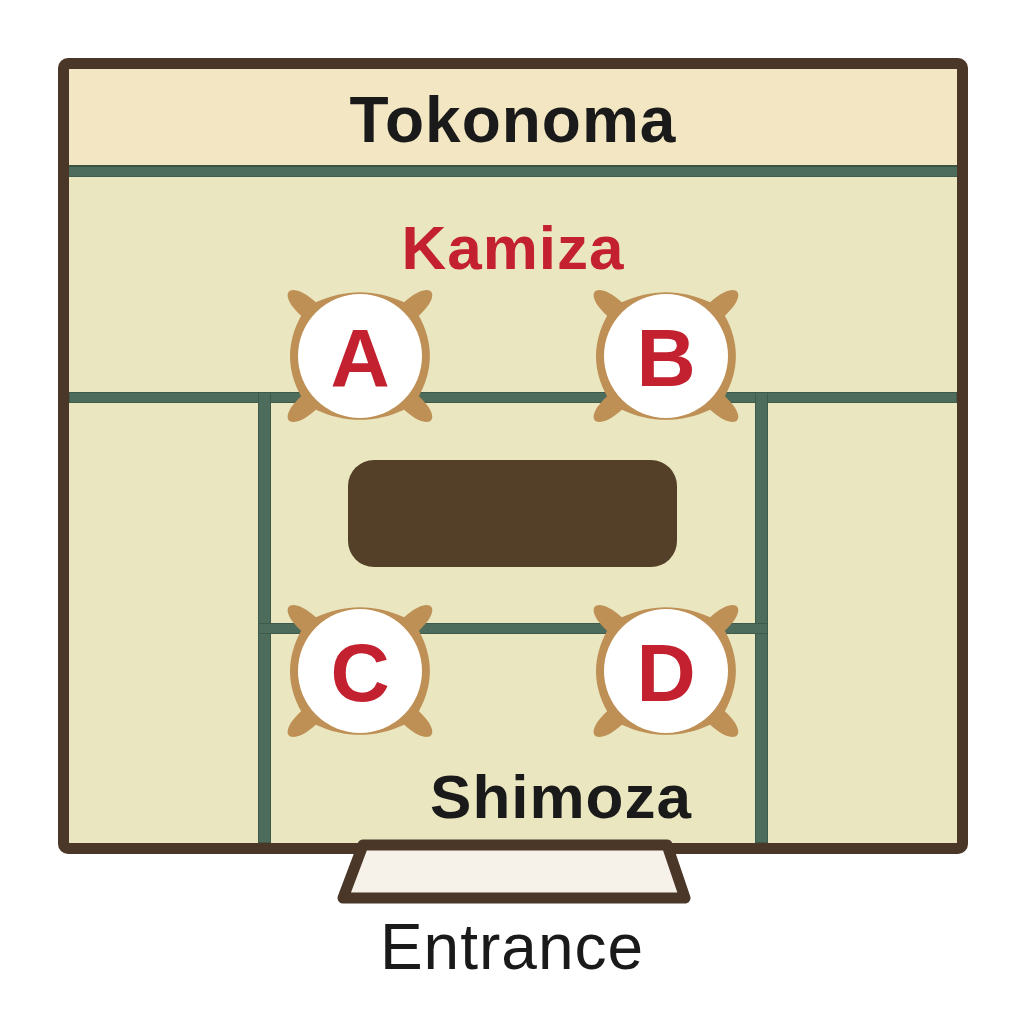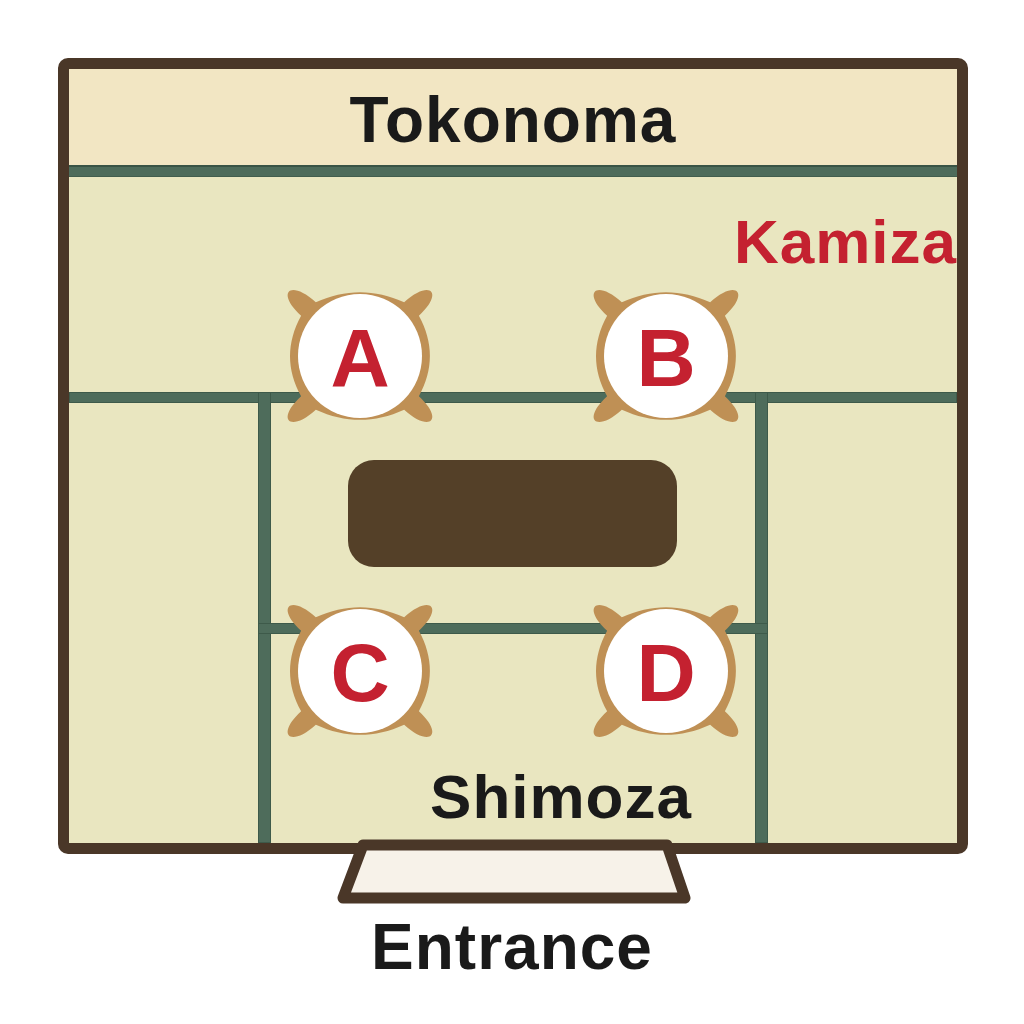--- a/index.html
+++ b/index.html
@@ -50,21 +50,21 @@
   .seam-v-right { left: 686px; top: 323px; width: 13px;  height: 451px; }
   .seam-h-mid   { left: 189px; top: 554px; width: 510px; height: 11px; }
 
   
   .room-label {
     position: absolute; left: 0; width: 100%;
     text-align: center; font-weight: bold; line-height: 1;
     letter-spacing: 1px; z-index: 2;
   }
   .tokonoma-label { top: 19px;  font-size: 64px; color: var(--text-black, #1a1a1a); }
-  .kamiza-label   { top: 142px; font-size: 62px; color: var(--accent-red, #c42130); text-align: right; }
+  .kamiza-label   { top: 148px; font-size: 62px; color: var(--accent-red, #c42130); }
   .shimoza-label  { top: 697px; font-size: 62px; color: var(--text-black, #1a1a1a); margin-left: 48px; }
 
   
   .table {
     position: absolute;
     left: 279px; top: 391px;
     width: 329px; height: 107px;
     border-radius: 26px;
     background: var(--table-brown, #544028);
     z-index: 3;
@@ -86,21 +86,21 @@
   .seat-letter {
     font-size: 82px; font-weight: bold; line-height: 1;
     color: var(--accent-red, #c42130);
     transform: translateY(2px);
   }
 
   
   .entrance-shape { position: absolute; left: 330px; top: 833px; width: 372px; height: 82px; z-index: 5; }
   .entrance-label {
     position: absolute; left: 0; top: 915px; width: 100%;
-    text-align: center; font-weight: bold; line-height: 1;
+    text-align: center; font-weight: normal; line-height: 1;
     font-size: 64px; letter-spacing: 1px;
     color: var(--text-black, #1a1a1a); z-index: 5;
   }
 </style>
 </head>
 <body>
 
 <div class="canvas">
 
   <div class="room">

